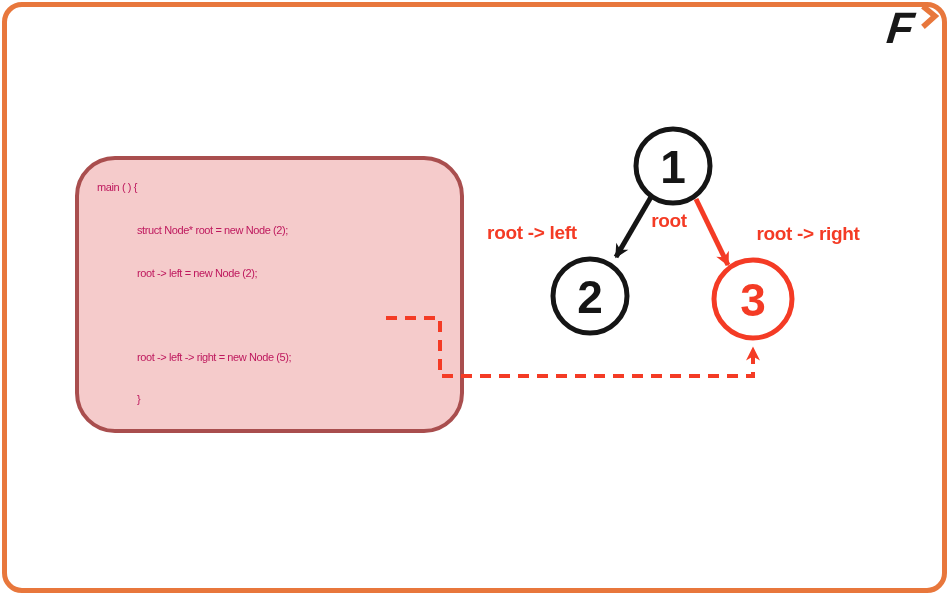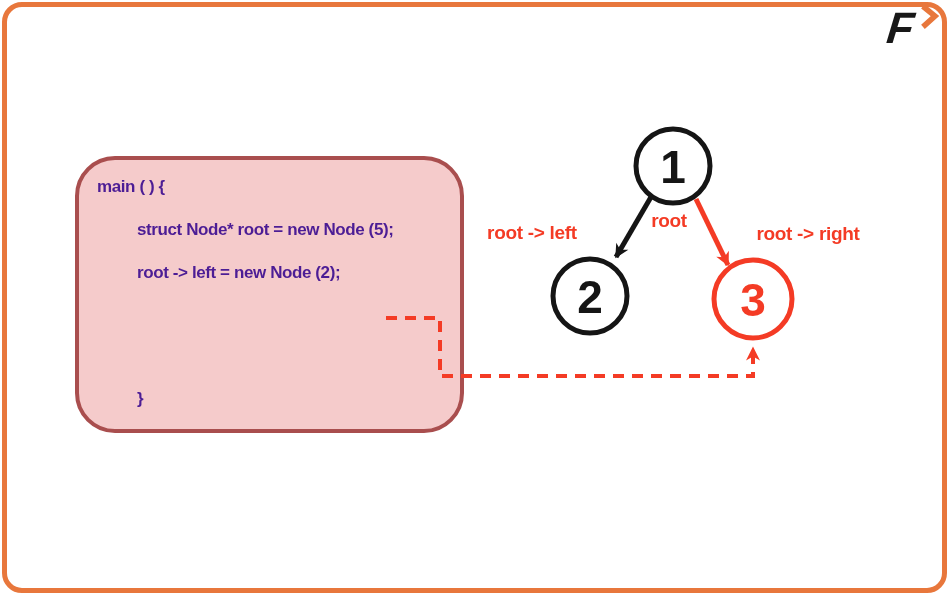--- a/index.html
+++ b/index.html
@@ -20,21 +20,21 @@
 
   
   .logo{position:absolute;top:6px;right:10px;width:54px;height:46px;}
   .logo-f{position:absolute;left:2px;top:0;font-style:italic;font-weight:bold;
     font-size:44px;line-height:44px;color:#181818;transform:skewX(-6deg);}
   .logo-chev{position:absolute;right:-2px;top:-1px;}
 
   
   .code-box{position:absolute;left:75px;top:156px;width:389px;height:277px;
     background:var(--pink);border:4px solid var(--maroon);border-radius:40px;}
-  .code-line{position:absolute;font-size:17px;font-weight:bold;color:#4c1d95;
+  .code-line{position:absolute;font-size:11px;font-weight:normal;color:#be185d;
     letter-spacing:-0.4px;white-space:pre;line-height:22px;}
   .code-line.l0{left:18px;top:16px;}
   .code-line.l1{left:58px;top:59px;}
   .code-line.l2{left:58px;top:102px;}
   .code-line.l3{left:58px;top:144px;}
   .code-line.l4{left:58px;top:186px;}
   .code-line.l5{left:58px;top:228px;}
 
   
   .diagram{position:absolute;left:0;top:0;width:949px;height:595px;}
@@ -61,22 +61,23 @@
 
   <div class="logo">
     <span class="logo-f">F</span>
     <svg class="logo-chev" width="20" height="24" viewBox="0 0 20 24">
       <path d="M4 3 L14 11 L4 20" stroke="#E8773C" stroke-width="5.5" fill="none" stroke-linecap="square"></path>
     </svg>
   </div>
 
   <div class="code-box">
     <div class="code-line l0">main ( ) {</div>
-    <div class="code-line l1">struct Node* root = new Node (5);</div>
+    <div class="code-line l1">struct Node* root = new Node (2);</div>
     <div class="code-line l2">root -&gt; left = new Node (2);</div>
+    <div class="code-line l4">root -&gt; left -&gt; right = new Node (5);</div>
     <div class="code-line l5">}</div>
   </div>
 
   <svg class="diagram" viewBox="0 0 949 595">
     <defs>
       <marker id="mBlack" markerUnits="userSpaceOnUse" markerWidth="18" markerHeight="17" refX="14" refY="8" orient="auto">
         <path d="M1.5 1 L15.5 8 L1.5 15 L5.5 8 Z" fill="#151515"></path>
       </marker>
       <marker id="mRed" markerUnits="userSpaceOnUse" markerWidth="18" markerHeight="17" refX="14" refY="8" orient="auto">
         <path d="M1.5 1 L15.5 8 L1.5 15 L5.5 8 Z" fill="#F43B25"></path>

